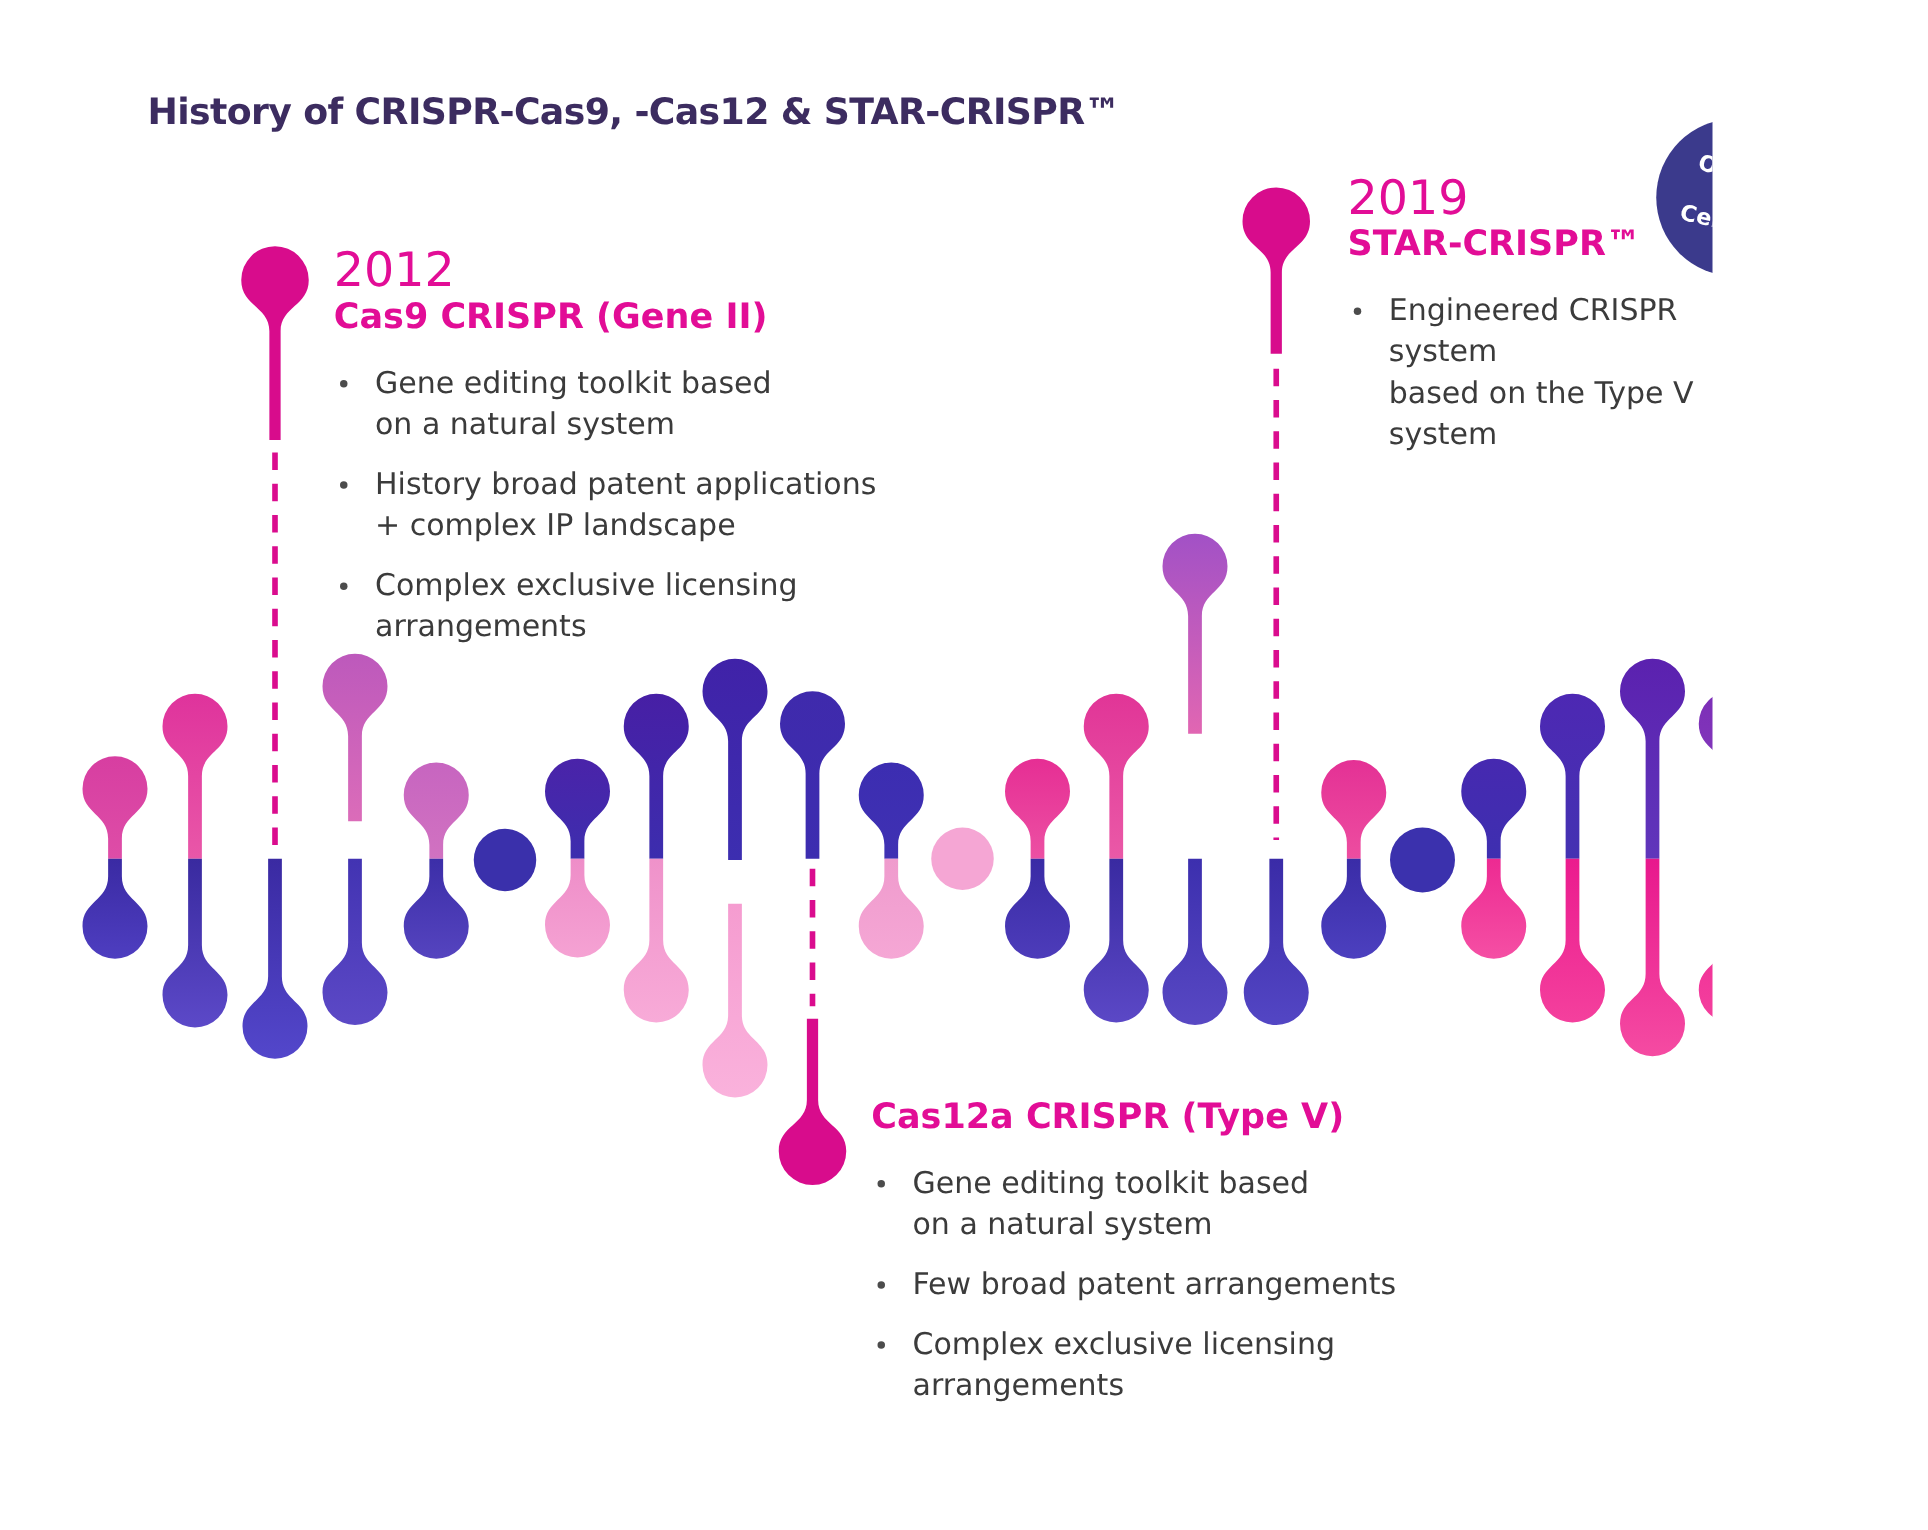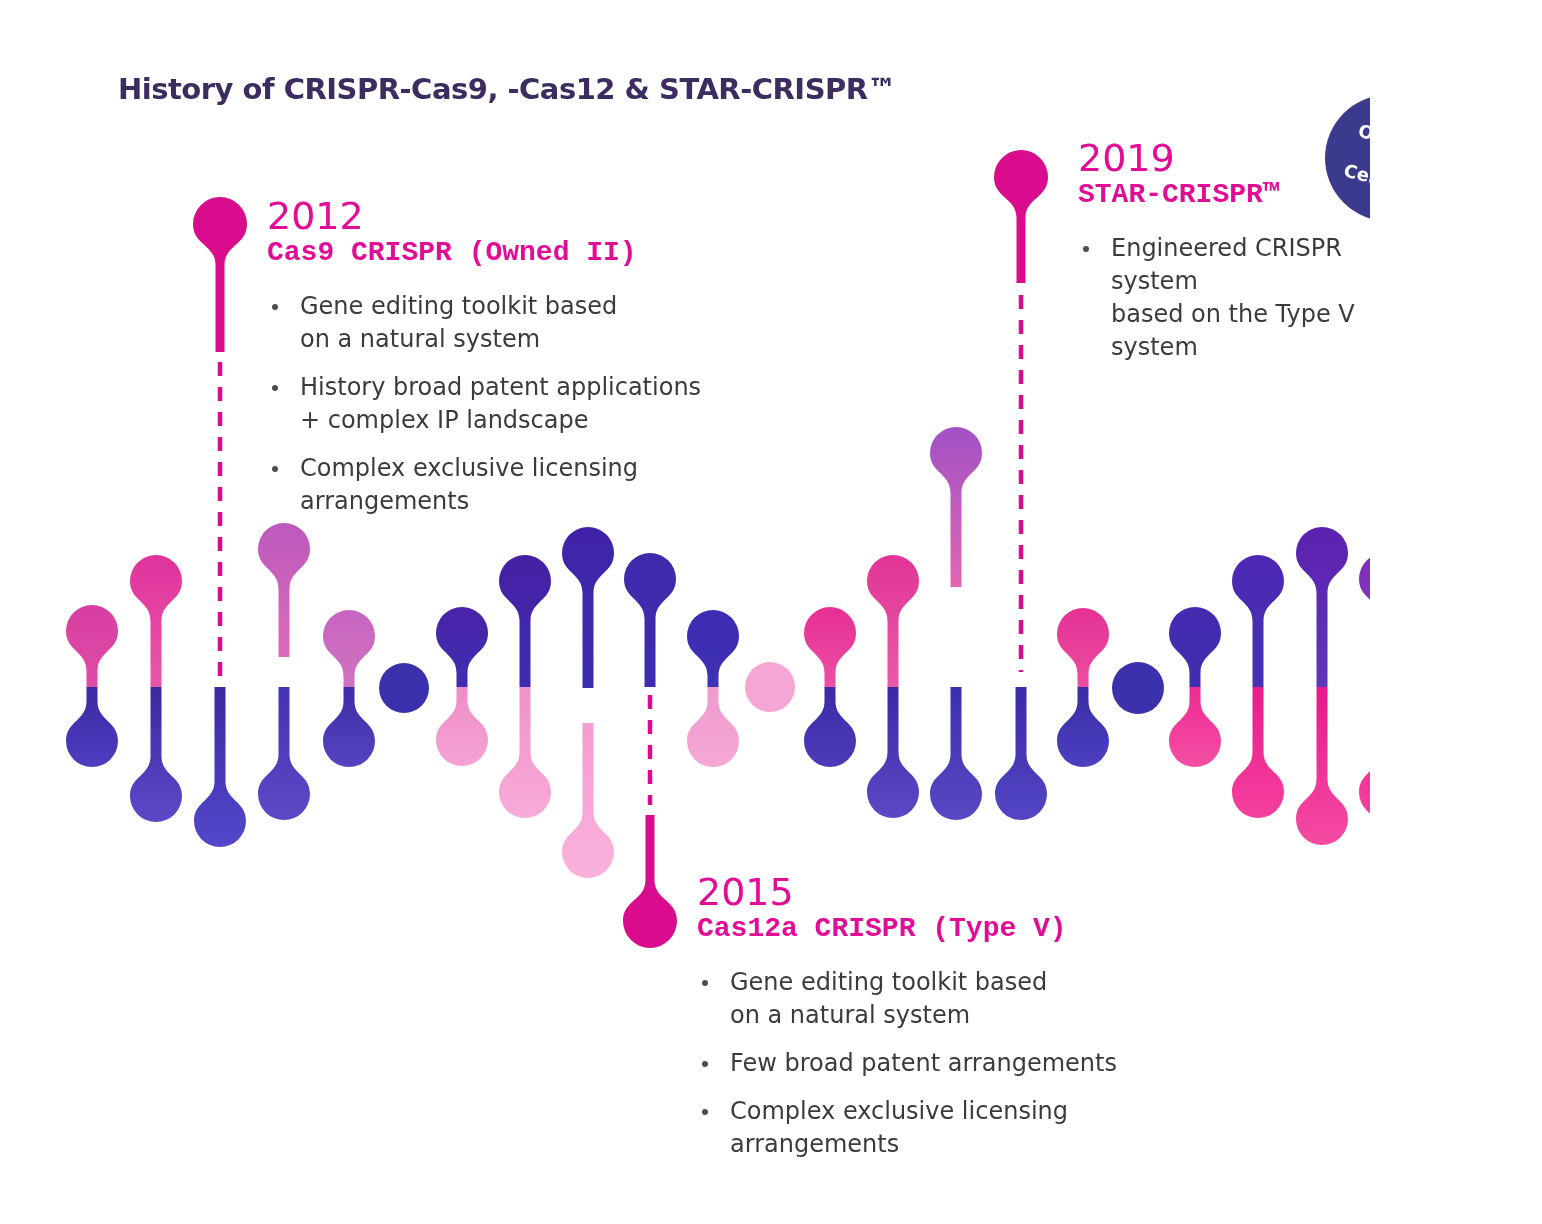--- a/index.html
+++ b/index.html
@@ -3,21 +3,21 @@
 <meta charset="utf-8">
 <style>
   html,body{margin:0;padding:0;background:#fff;}
   .stage{position:relative;width:1370px;height:1224px;background:#ffffff;
          font-family:"DejaVu Sans","Liberation Sans",sans-serif;overflow:hidden;}
   .title{position:absolute;left:118px;top:72px;font-size:29px;font-weight:bold;
          color:#3c2c60;letter-spacing:-0.5px;white-space:nowrap;}
   svg.dna{position:absolute;left:0;top:0;}
   .milestone{position:absolute;}
   .year{font-size:38px;font-weight:normal;color:#e20d96;line-height:36px;}
-  .heading{font-size:28px;font-weight:bold;color:#e20d96;line-height:34px;margin-top:2px;white-space:nowrap;font-family:Liberation Mono, monospace;}
+  .heading{font-size:28px;font-weight:bold;color:#e20d96;line-height:34px;margin-top:2px;white-space:nowrap;}
   .bullets{list-style:none;margin:20px 0 0 0;padding:0;font-size:24px;color:#3b3b3b;line-height:33px;}
   .bullets li{display:flex;margin-bottom:15px;align-items:flex-start;}
   .bdot{flex:0 0 auto;width:6px;height:6px;border-radius:50%;background:#4c4c4c;margin:14px 22px 0 5px;}
   .m2012{left:267px;top:186px;margin-top:12px;}
   .m2015{left:697px;top:874px;}
   .m2019{left:1078px;top:140px;}
   .badge{position:absolute;left:1325px;top:95px;width:126px;height:126px;border-radius:50%;
          display:flex;align-items:center;justify-content:center;}
   .badge-inner{transform:rotate(13deg);text-align:center;color:#fff;font-weight:bold;
          font-size:18px;line-height:21px;}
@@ -225,42 +225,41 @@
       <path d="M 1316.5 687 L 1316.5 593 C 1316.5 573 1296 573.28 1296 553 A 26 26 0 0 1 1348 553 C 1348 573.28 1327.5 573 1327.5 593 L 1327.5 687 Z" fill="url(#g31)"></path>
       <path d="M 1316.5 687 L 1316.5 779 C 1316.5 799 1296 798.72 1296 819 A 26 26 0 0 0 1348 819 C 1348 798.72 1327.5 799 1327.5 779 L 1327.5 687 Z" fill="url(#g32)"></path>
       <path d="M 1379.5 687 L 1379.5 619 C 1379.5 599 1359 599.28 1359 579 A 26 26 0 0 1 1411 579 C 1411 599.28 1390.5 599 1390.5 619 L 1390.5 687 Z" fill="url(#g33)"></path>
       <path d="M 1379.5 687 L 1379.5 752 C 1379.5 772 1359 771.72 1359 792 A 26 26 0 0 0 1411 792 C 1411 771.72 1390.5 772 1390.5 752 L 1390.5 687 Z" fill="url(#g34)"></path>
       <path d="M 1442.5 687 L 1442.5 673 C 1442.5 653 1422 653.28 1422 633 A 26 26 0 0 1 1474 633 C 1474 653.28 1453.5 653 1453.5 673 L 1453.5 687 Z" fill="url(#g35)"></path>
       <path d="M 1442.5 687 L 1442.5 701 C 1442.5 721 1422 720.72 1422 741 A 26 26 0 0 0 1474 741 C 1474 720.72 1453.5 721 1453.5 701 L 1453.5 687 Z" fill="url(#g36)"></path>
     </svg>
 
   <div class="milestone m2012">
     <div class="year" style="color: rgb(226, 13, 150);">2012</div>
-    <div class="heading" style="color: rgb(226, 13, 150);">Cas9 CRISPR  (Owned II)</div>
+    <div class="heading" style="color: rgb(226, 13, 150);">Cas9 CRISPR  (Gene II)</div>
     <ul class="bullets">
       <li>
         <span class="bdot"></span>
         <div><span>Gene editing toolkit based</span><br>
              <span>on a natural system</span></div>
       </li>
       <li>
         <span class="bdot"></span>
         <div><span>History broad patent applications</span><br>
              <span>+ complex IP landscape</span></div>
       </li>
       <li>
         <span class="bdot"></span>
         <div><span>Complex exclusive licensing</span><br>
              <span>arrangements</span></div>
       </li>
     </ul>
   </div>
 
   <div class="milestone m2015">
-    <div class="year" style="color: rgb(226, 13, 150);">2015</div>
     <div class="heading" style="color: rgb(226, 13, 150);">Cas12a CRISPR (Type V)</div>
     <ul class="bullets">
       <li>
         <span class="bdot"></span>
         <div><span>Gene editing toolkit based</span><br>
              <span>on a natural system</span></div>
       </li>
       <li>
         <span class="bdot"></span>
         <div><span>Few broad patent  arrangements</span></div>

